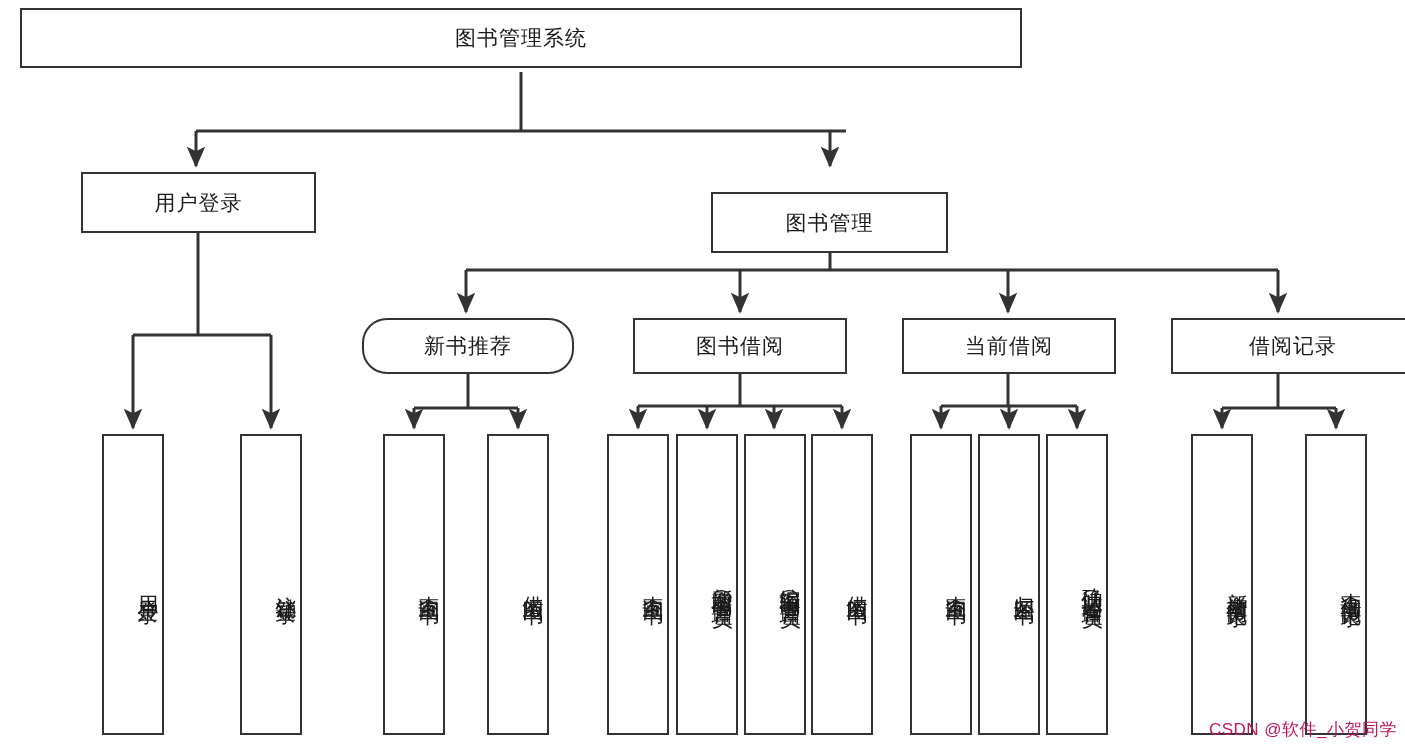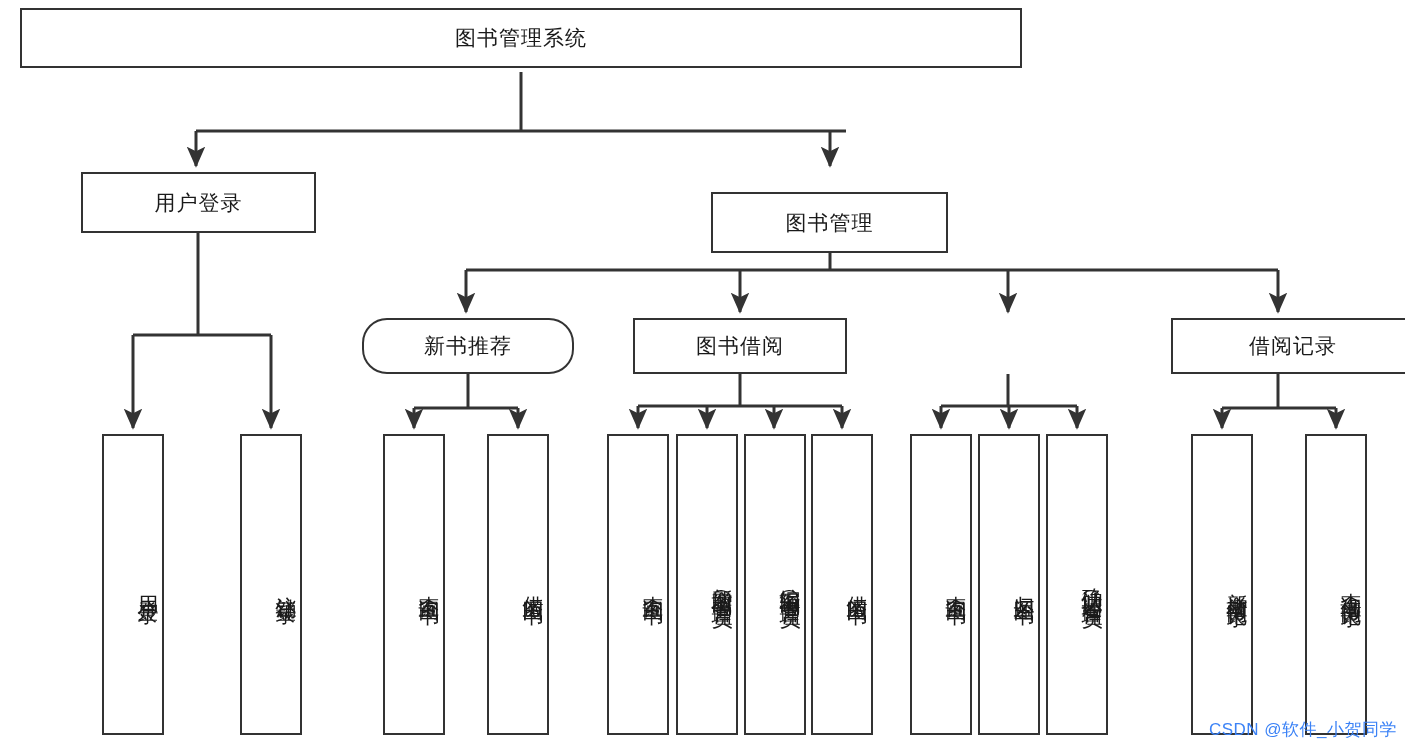--- a/index.html
+++ b/index.html
@@ -57,21 +57,21 @@
     white-space: nowrap;
   }
   .node.vert.tall-label {
     align-items: flex-start;
   }
   .watermark {
     position: absolute;
     right: 8px;
     bottom: 6px;
     font-size: 17px;
-    color: #3b82f6;
+    color: #be185d;
     letter-spacing: 0.5px;
     white-space: nowrap;
     pointer-events: none;
     margin-top: 28px;
   }
 </style>
 </head>
 <body>
 
 <div id="diagram-root">
@@ -137,20 +137,23 @@
   <div class="node horiz" style="left:711px; top:172px; width:237px; height:61px;margin-top:20px;">
     <span class="label">图书管理</span>
   </div>
 
   <div class="node horiz" style="left:362px; top:318px; width:212px; height:56px;border-radius:25px;">
     <span class="label">新书推荐</span>
   </div>
   <div class="node horiz" style="left:633px; top:318px; width:214px; height:56px;">
     <span class="label">图书借阅</span>
   </div>
+  <div class="node horiz" style="left:902px; top:318px; width:214px; height:56px;">
+    <span class="label">当前借阅</span>
+  </div>
   <div class="node horiz" style="left:1171px; top:318px; width:244px; height:56px;align-items:center;">
     <span class="label">借阅记录</span>
   </div>
 
   <div class="node vert" style="left:102px; top:434px; width:62px; height:301px;">
     <span class="label">用户登录</span>
   </div>
   <div class="node vert" style="left:240px; top:434px; width:62px; height:301px;">
     <span class="label">注销登录</span>
   </div>

